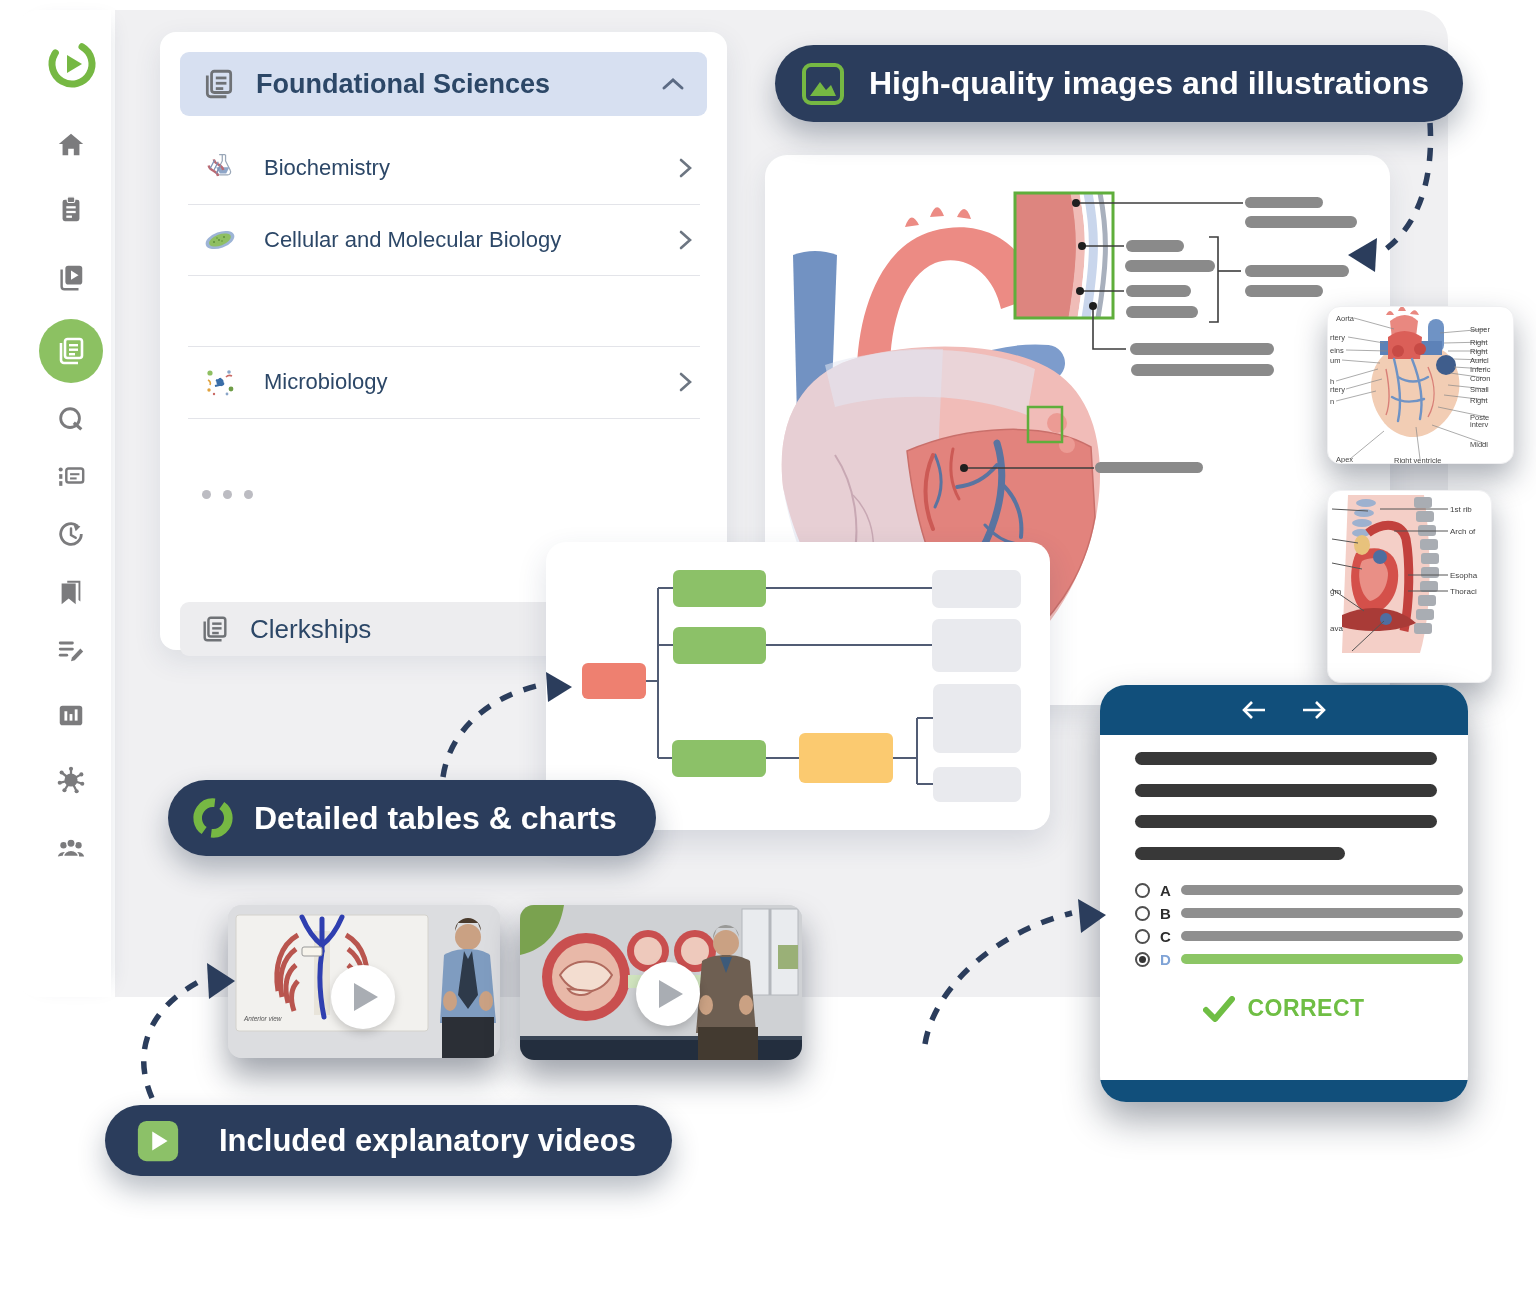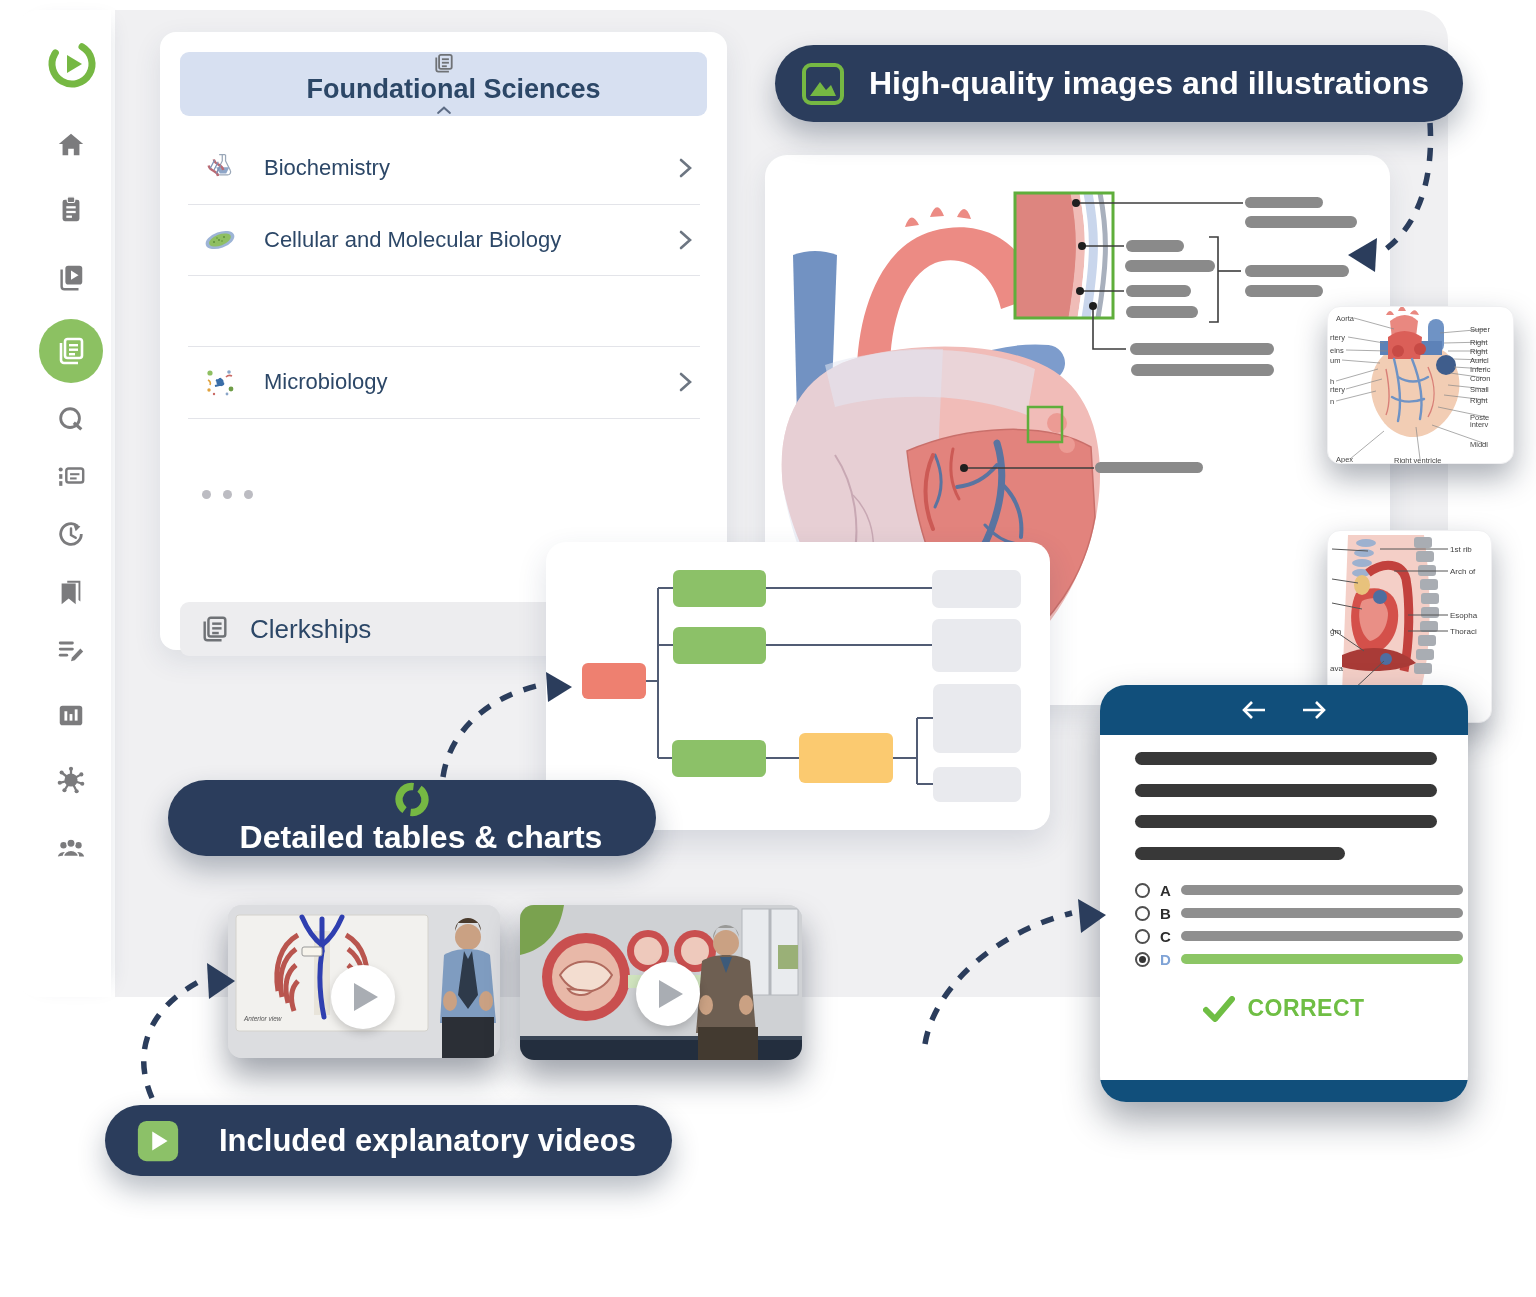--- a/index.html
+++ b/index.html
@@ -15,53 +15,53 @@
     border-radius:30px 0 0 30px;z-index:2;box-shadow:10px 0 22px -14px rgba(40,60,90,.18);}
   .side-icon{position:absolute;left:46px;width:30px;height:30px;}
   .side-icon svg{display:block;}
   .active-dot{position:absolute;left:29px;top:309px;width:64px;height:64px;border-radius:50%;
     background:#8cc162;display:flex;align-items:center;justify-content:center;}
 
   
   .course-panel{left:160px;top:32px;width:567px;height:618px;background:#fff;border-radius:16px;
     box-shadow:0 10px 28px rgba(40,60,90,.10);z-index:3;}
   .cp-header{position:absolute;left:20px;top:20px;width:527px;height:64px;background:#d7e0f1;
-    border-radius:9px;display:flex;align-items:center;padding:0 22px;flex-direction:column;}
+    border-radius:9px;display:flex;align-items:center;padding:0 22px;}
   .cp-header .lbl{font-size:27px;font-weight:700;color:#2c4767;margin-left:20px;flex:1;}
   .cp-row{position:absolute;left:20px;width:527px;height:71px;display:flex;align-items:center;padding:0 14px 0 22px;}
   .cp-row .lbl{font-size:22px;color:#2c4767;margin-left:26px;flex:1;}
   .cp-div{position:absolute;left:28px;width:512px;height:1px;background:#e3e4e9;}
   .cp-dots{position:absolute;left:42px;top:458px;display:flex;gap:12px;}
   .cp-dots i{width:9px;height:9px;border-radius:50%;background:#bcbcc2;}
   .cp-section{position:absolute;left:20px;width:527px;height:54px;background:#ededef;border-radius:9px;
     display:flex;align-items:center;padding:0 20px;}
   .cp-section .lbl{font-size:26px;font-weight:500;color:#2c4767;margin-left:20px;flex:1;}
 
   
   .pill{background:#2b3d5c;color:#fff;display:flex;align-items:center;z-index:40;
     box-shadow:0 14px 28px rgba(20,35,60,.30);}
   .pill .txt{white-space:nowrap;font-weight:bold;}
   .pill-images{left:775px;top:45px;width:688px;height:77px;border-radius:39px;padding:0 24px;}
   .pill-images .txt{font-size:32px;margin-left:22px;}
-  .pill-tables{left:168px;top:780px;width:488px;height:76px;border-radius:38px;padding:0 22px;flex-direction:column;}
+  .pill-tables{left:168px;top:780px;width:488px;height:76px;border-radius:38px;padding:0 22px;}
   .pill-tables .txt{font-size:32px;margin-left:18px;}
   .pill-videos{left:105px;top:1105px;width:567px;height:71px;border-radius:36px;padding:0 30px;gap:16px;}
   .pill-videos .txt{font-size:31px;margin-left:22px;}
   .pill-qbank{left:880px;top:1048px;width:520px;height:112px;border-radius:52px;padding:0 26px;z-index:45;}
   .pill-qbank .txtwrap{margin-left:18px;font-size:30px;line-height:38px;}
 
   
   .heart-card{left:765px;top:155px;width:625px;height:550px;background:#fff;border-radius:22px;
     box-shadow:0 10px 28px rgba(40,60,90,.10);z-index:4;}
 
   
   .thumb{background:#fff;border-radius:13px;z-index:10;box-shadow:0 14px 30px rgba(15,25,45,.35);
     overflow:hidden;border:1px solid #f0f0f2;}
   .thumb-heart{left:1327px;top:306px;width:187px;height:158px;}
-  .thumb-thorax{left:1327px;top:490px;width:165px;height:193px;margin-top:40px;}
+  .thumb-thorax{left:1327px;top:490px;width:165px;height:193px;}
 
   
   .flow-card{left:546px;top:542px;width:504px;height:288px;background:#fff;border-radius:20px;
     box-shadow:0 12px 30px rgba(40,60,90,.14);z-index:6;}
 
   
   .video{border-radius:14px;z-index:30;box-shadow:0 18px 32px rgba(15,25,45,.40);overflow:hidden;}
   .video-left{left:228px;top:905px;width:272px;height:153px;background:#dcdde0;}
   .video-right{left:520px;top:905px;width:282px;height:155px;background:#cfd1d4;}
   .playbtn{position:absolute;width:64px;height:64px;border-radius:50%;background:#fff;

